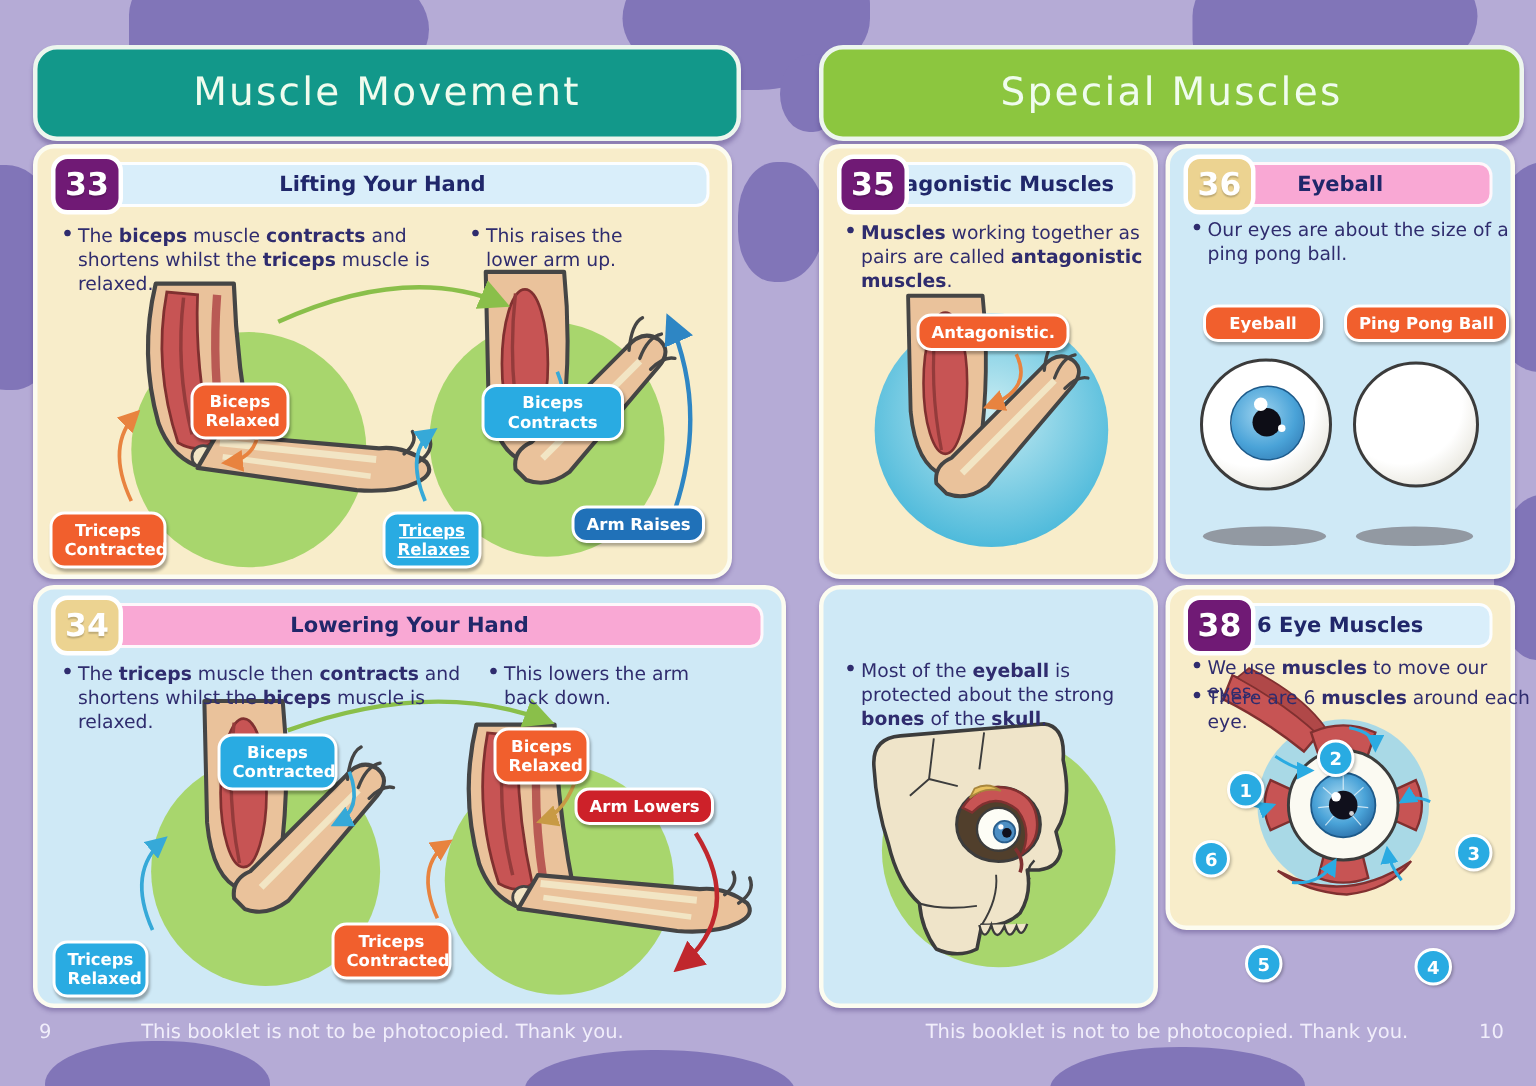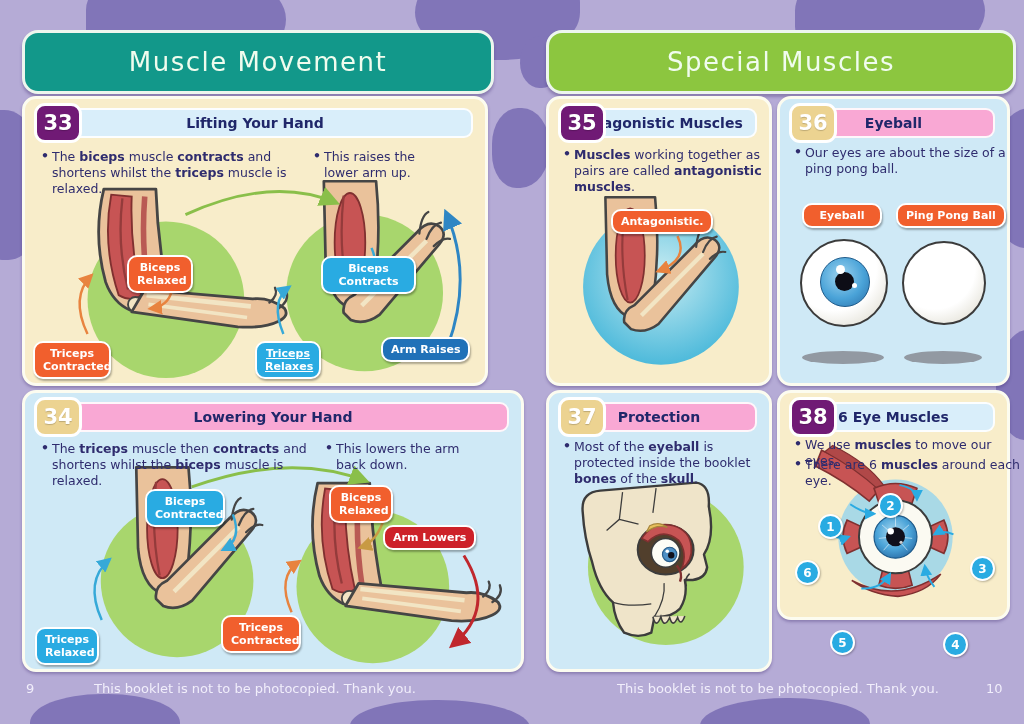--- a/index.html
+++ b/index.html
@@ -300,25 +300,21 @@
       <path d="M88,66 Q100,56 114,60 Q104,52 92,58 Z" fill="#e8c05c" stroke="#a8863c" stroke-width="1.5"></path>
       <circle cx="112" cy="92" r="18" fill="#fdfdf6" stroke="#3c3c3c" stroke-width="2"></circle>
       <circle cx="117" cy="94" r="9" fill="#4d8fc4" stroke="#2a5e8c" stroke-width="1.5"></circle>
       <circle cx="119" cy="95" r="4" fill="#10101c"></circle>
       <circle cx="114" cy="90" r="2.2" fill="#fff"></circle>
       <path d="M126,108 Q134,118 130,128" fill="none" stroke="#803030" stroke-width="3"></path>
       <path d="M96,172 q4,16 10,0 q4,16 11,1 q4,14 10,0 q4,12 9,-2" fill="#efe4c9" stroke="#3c3c3c" stroke-width="2"></path>
       <path d="M142,118 q-8,8 -4,16" fill="none" stroke="#3c3c3c" stroke-width="2"></path>
     </g>
   </svg>
-  <div class="banner cream">
-    <div class="badge tan">37</div>
-    <span>Protection</span>
-  </div>
-  <div class="bullet" style="left:14px; top:46px; width:185px;"><span>Most of the </span><b>eyeball</b><span> is protected inside the booklet </span><b>bones</b><span> of the </span><b>skull</b><span>.</span></div>
+  <div class="bullet" style="left:14px; top:46px; width:185px;"><span>Most of the </span><b>eyeball</b><span> is protected about the strong </span><b>bones</b><span> of the </span><b>skull</b><span>.</span></div>
 </div>
 
 <div class="card cream" style="left:777px; top:390px; width:233px; height:230px;">
   <svg class="illo" viewBox="0 0 233 282">
     <defs>
       <radialGradient id="g-iris38" cx="45%" cy="40%" r="65%">
         <stop offset="0%" stop-color="#a9d9f0"></stop>
           <stop offset="60%" stop-color="#4aa3d8"></stop>
           <stop offset="100%" stop-color="#2a6ea8"></stop>
       </radialGradient>

